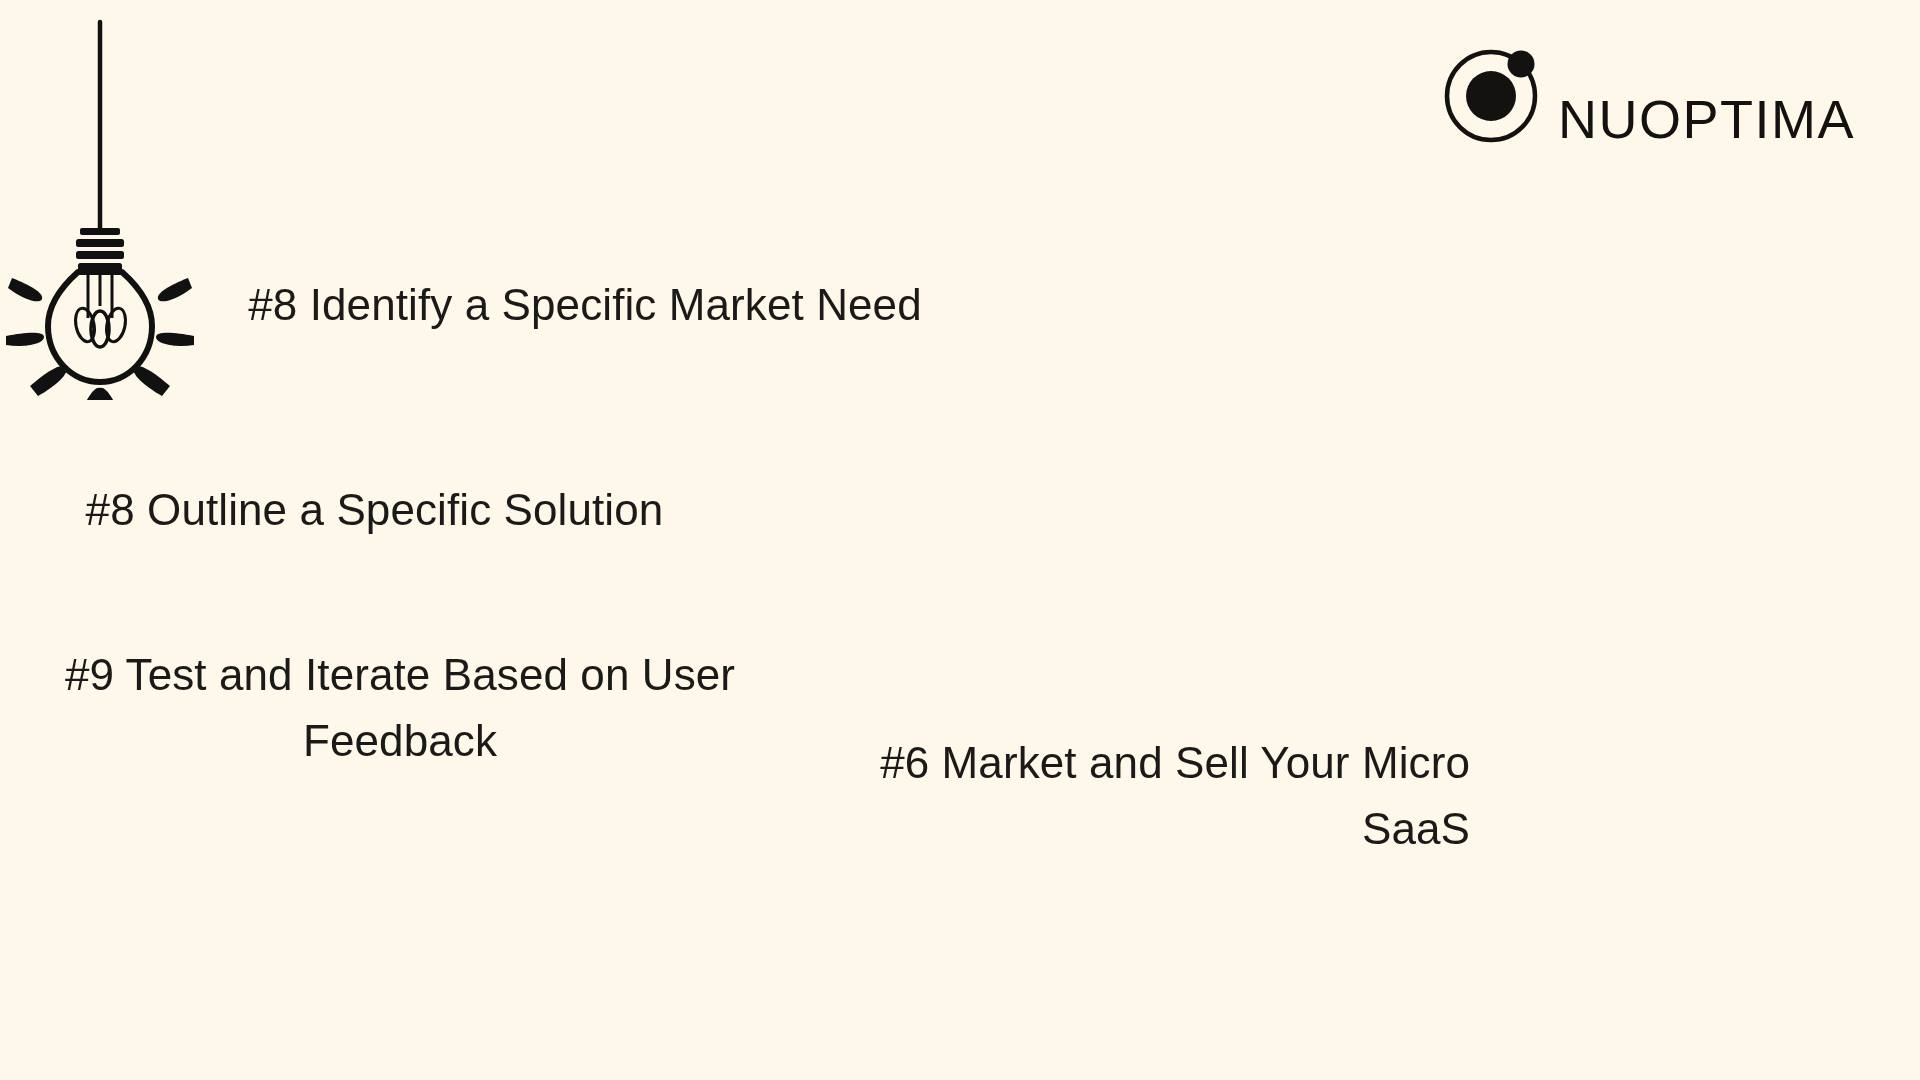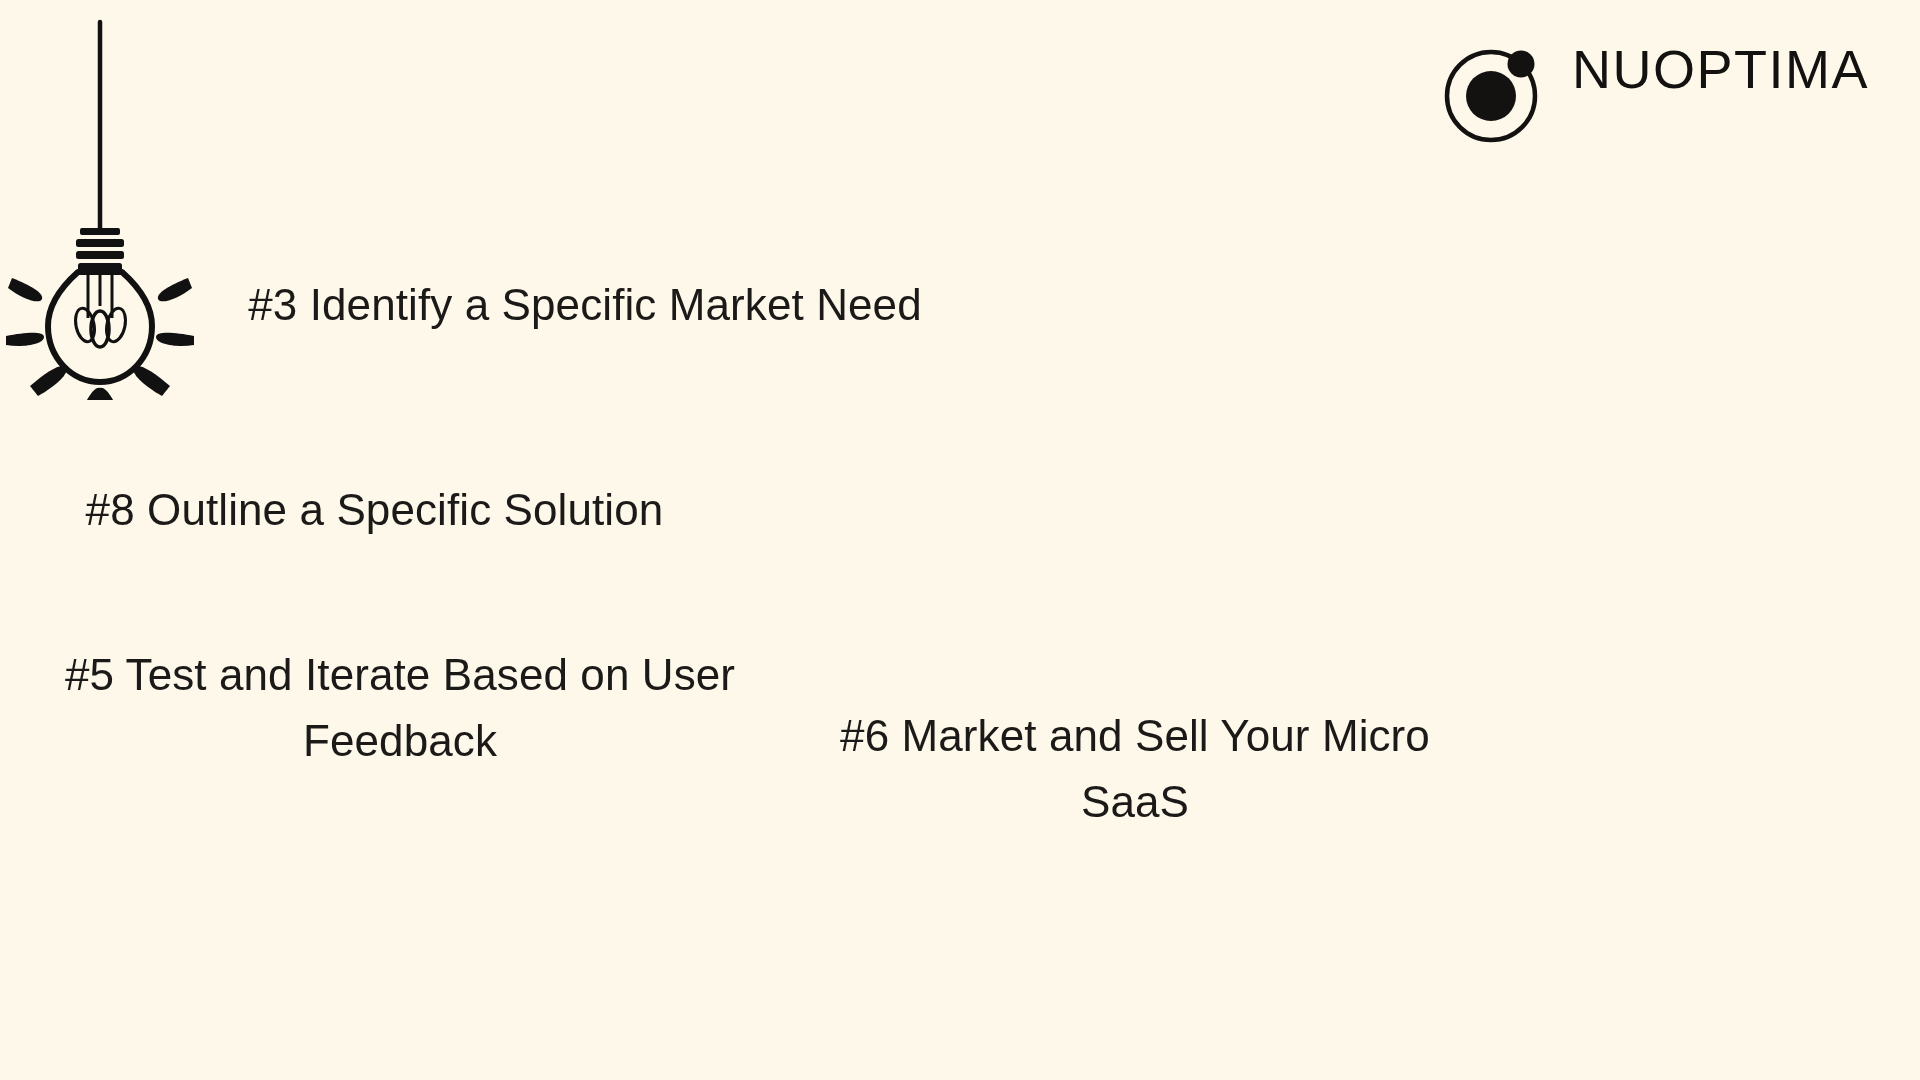--- a/index.html
+++ b/index.html
@@ -18,22 +18,22 @@
     height: 1080px;
     background: #fdf8e9;
   }
 
   
   #logo {
     position: absolute;
     top: 42px;
     left: 1442px;
     display: flex;
-    align-items: flex-start;
-    gap: 26px;
+    align-items: flex-end;
+    gap: 12px;
   }
   #logo-mark { display: block; }
   #logo-word {
     font-family: "Liberation Sans", sans-serif;
     font-size: 54px;
     letter-spacing: 1.5px;
     color: #141210;
     font-weight: 400;
     line-height: 1;
     white-space: nowrap;
@@ -56,21 +56,21 @@
     line-height: 1.5;
     font-weight: 400;
     letter-spacing: 0.1px;
   }
 
   #step-1 { left: 215px;  top: 272px; width: 740px; }
   #step-2 { left: 800px;  top: 372px; width: 670px; }
   #step-3 { left: 62px;   top: 477px; width: 625px; }
   #step-4 { left: 775px;  top: 548px; width: 650px; }
   #step-5 { left: 35px;   top: 642px; width: 730px; }
-  #step-6 { left: 800px;  top: 703px; width: 670px; }
+  #step-6 { left: 800px;  top: 730px; width: 670px; text-align: right; }
 </style>
 </head>
 <body>
 
 <div id="canvas">
 
   <div id="bulb">
     <svg width="230" height="400" viewBox="0 0 230 400" fill="none" xmlns="http://www.w3.org/2000/svg" aria-hidden="true">
 
       <path d="M100 22 L100 228" stroke="#111111" stroke-width="4.5" stroke-linecap="round"></path>
@@ -115,23 +115,23 @@
     <span>
       <svg id="logo-mark" width="104" height="104" viewBox="0 0 104 104" xmlns="http://www.w3.org/2000/svg" aria-hidden="true">
         <circle cx="49" cy="54" r="44" stroke="#141210" stroke-width="4.5" fill="none"></circle>
         <circle cx="49" cy="54" r="25" fill="#141210"></circle>
         <circle cx="79" cy="22" r="13.5" fill="#141210"></circle>
       </svg>
     </span>
     <span id="logo-word">NUOPTIMA</span>
   </div>
 
-  <div class="step" id="step-1">#3 Identify a Specific Market Need</div>
+  <div class="step" id="step-1">#8 Identify a Specific Market Need</div>
 
 
   <div class="step" id="step-3">#8 Outline a Specific Solution</div>
 
 
-  <div class="step" id="step-5">#5 Test and Iterate Based on User Feedback</div>
+  <div class="step" id="step-5">#9 Test and Iterate Based on User Feedback</div>
 
   <div class="step" id="step-6">#6 Market and Sell Your Micro SaaS</div>
 
 </div>
 
 </body></html>

